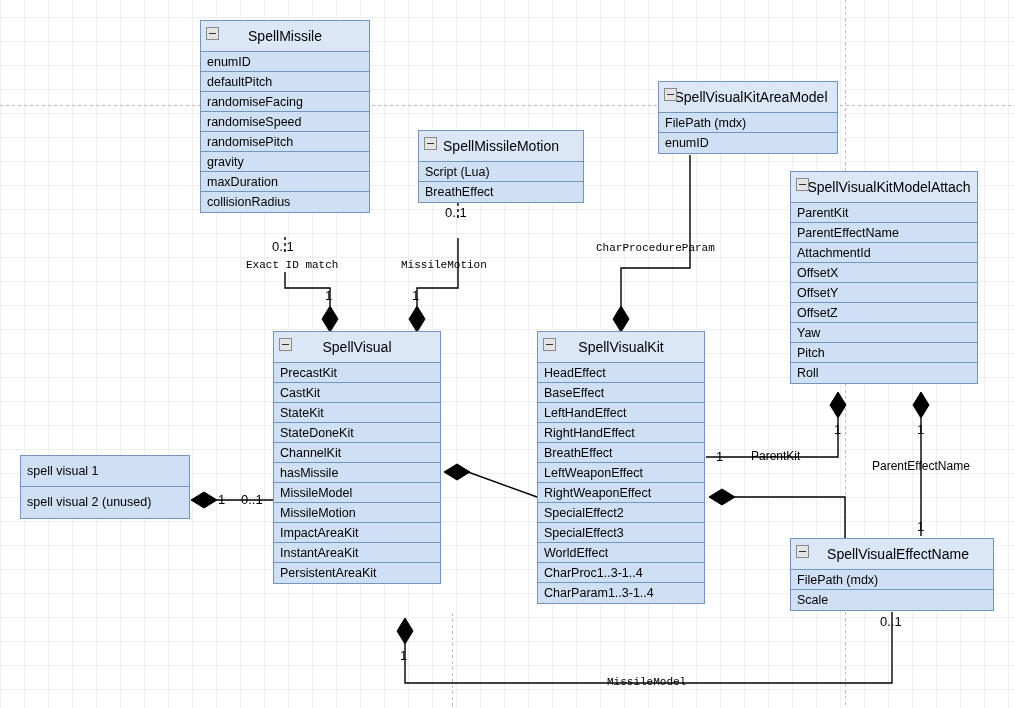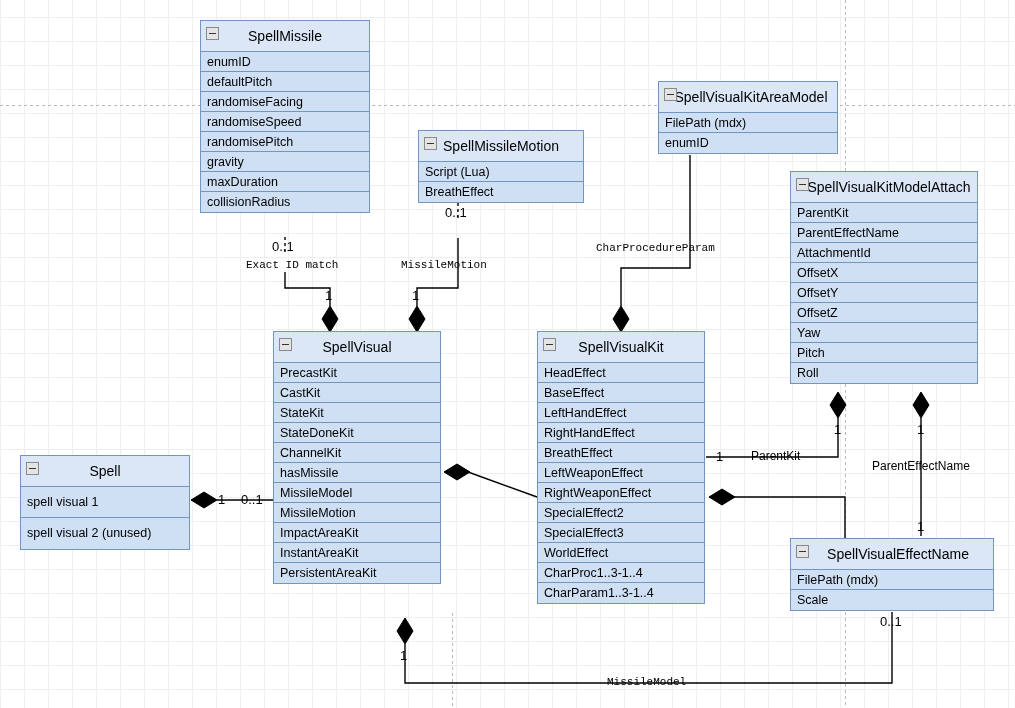--- a/index.html
+++ b/index.html
@@ -255,24 +255,20 @@
     <div class="uml-row">LeftWeaponEffect</div>
     <div class="uml-row">RightWeaponEffect</div>
     <div class="uml-row">SpecialEffect2</div>
     <div class="uml-row">SpecialEffect3</div>
     <div class="uml-row">WorldEffect</div>
     <div class="uml-row">CharProc1..3-1..4</div>
     <div class="uml-row">CharParam1..3-1..4</div>
   </div>
 
   <div class="uml" style="left:20px; top:455px; width:170px;">
-    <div class="uml-header">
-      <span class="collapse-box"></span>
-      <span class="title-txt">Spell</span>
-    </div>
     <div class="uml-row" style="height:31px; line-height:31px;">spell visual 1</div>
     <div class="uml-row" style="height:31px; line-height:31px;">spell visual 2 (unused)</div>
   </div>
 
   <div class="uml" style="left:790px; top:538px; width:204px;">
     <div class="uml-header">
       <span class="collapse-box"></span>
       <span class="title-txt" style="margin-left:12px;">SpellVisualEffectName</span>
     </div>
     <div class="uml-row">FilePath (mdx)</div>

